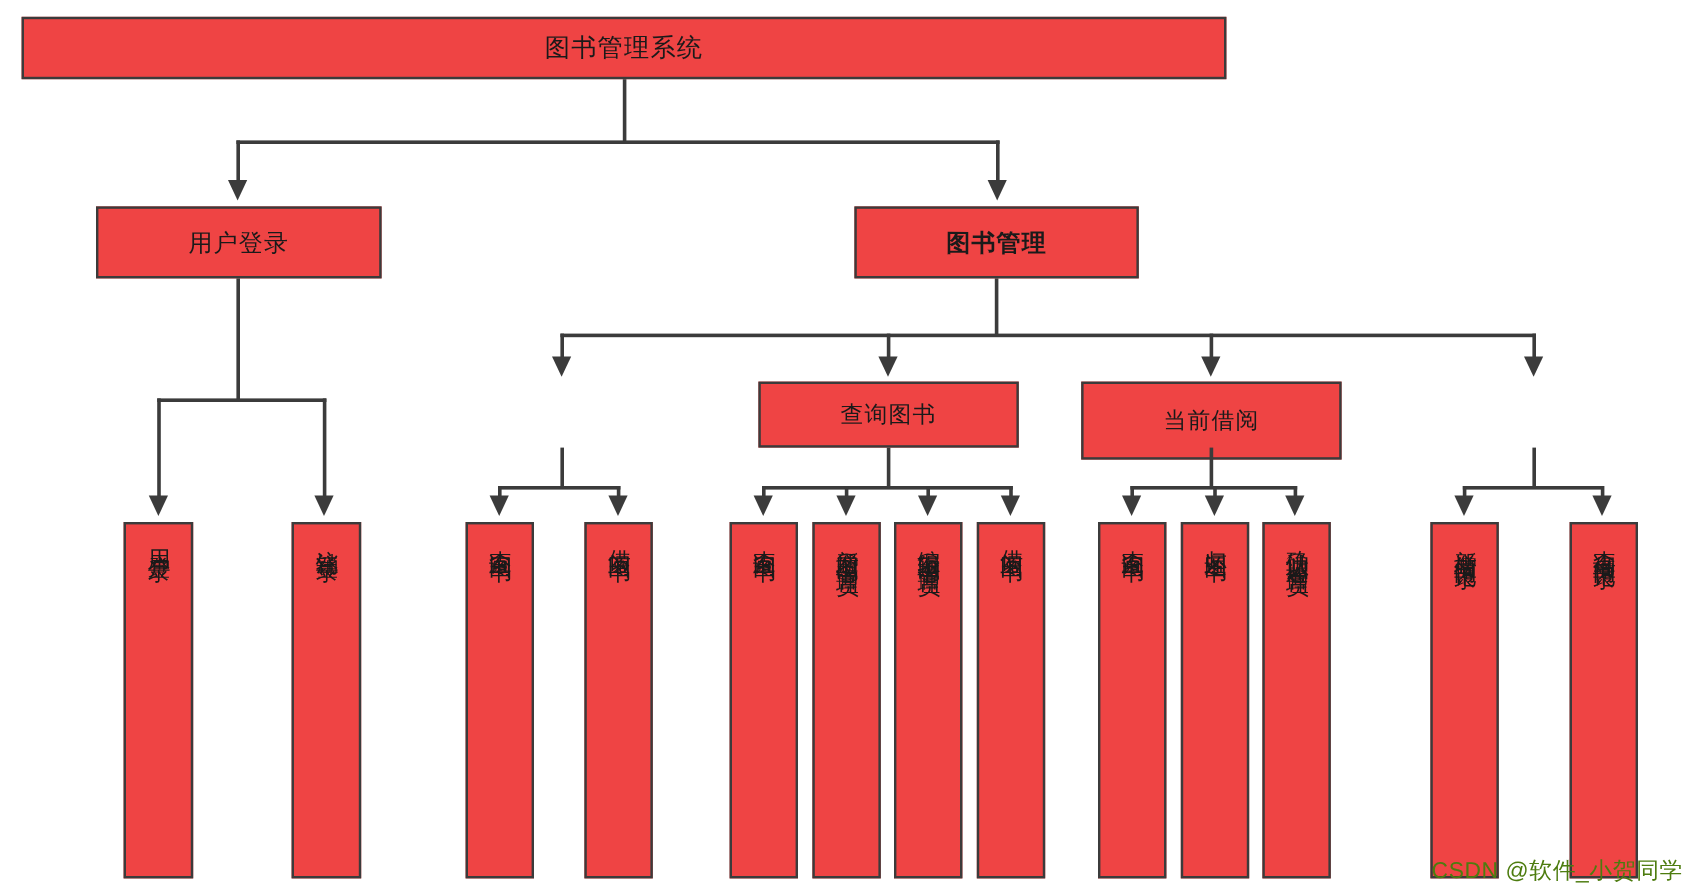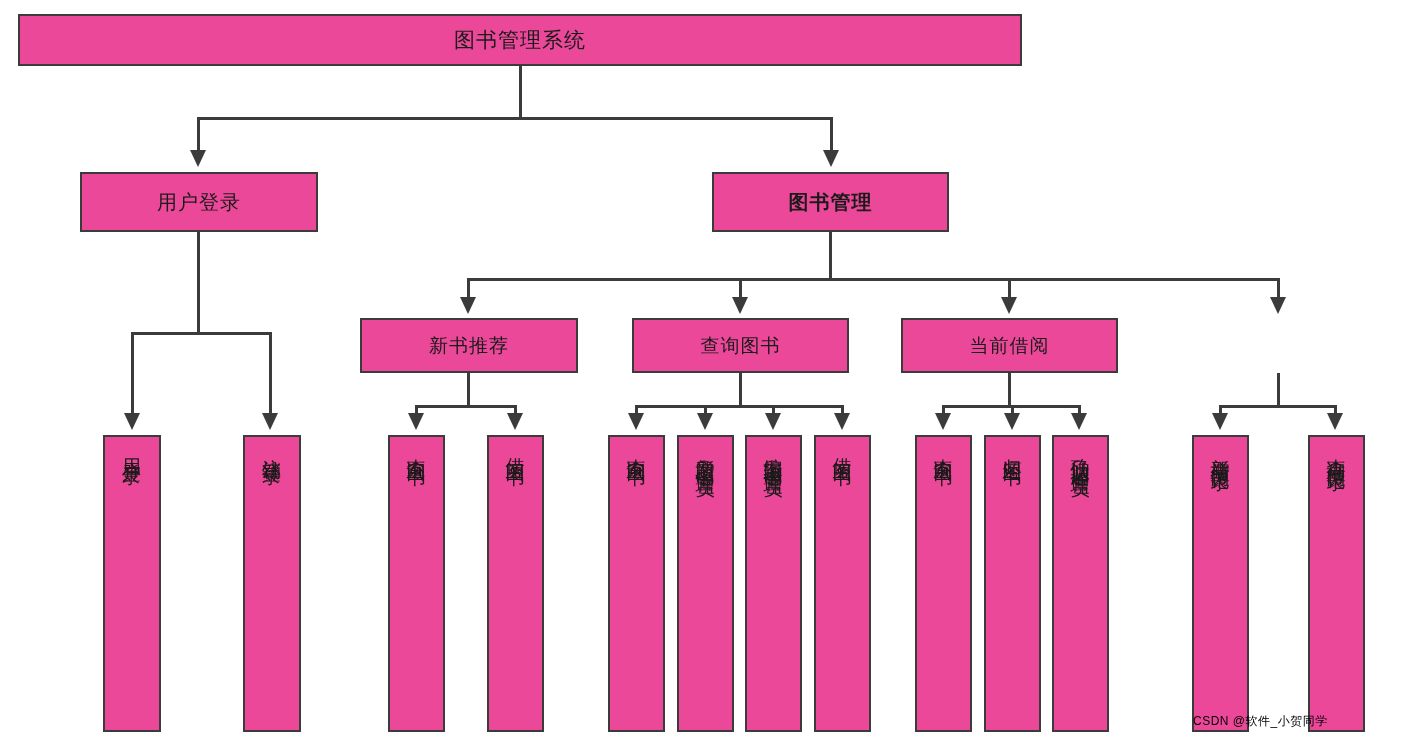--- a/index.html
+++ b/index.html
@@ -14,21 +14,21 @@
     position: relative;
     width: 1405px;
     height: 747px;
     background: #ffffff;
     overflow: hidden;
   }
   .node {
     position: absolute;
     box-sizing: border-box;
     border: 2px solid #3b3b3b;
-    background: #ec4899;
+    background: #ef4444;
     display: flex;
     align-items: center;
     justify-content: center;
     color: #1a1a1a;
     text-align: center;
   }
   .node.root {
     font-size: 21px;
     letter-spacing: 1px;
   }
@@ -62,22 +62,22 @@
   .arrow {
     position: absolute;
     width: 0;
     height: 0;
     border-left: 8px solid transparent;
     border-right: 8px solid transparent;
     border-top: 17px solid #3b3b3b;
   }
   .watermark {
     position: absolute;
-    font-size: 12px;
-    color: #000000;
+    font-size: 19px;
+    color: #4d7c0f;
     white-space: nowrap;
     letter-spacing: 0.5px;
   }
 </style>
 </head>
 <body>
 
 <div id="canvas">
 
   <div class="node root" style="left:18px; top:14px; width:1004px; height:52px;">
@@ -109,27 +109,24 @@
   <div class="conn hline" style="left:467px; top:278px; width:813px; height:3px;"></div>
   <div class="conn vline" style="left:467px; top:278px; width:3px; height:22px;"></div>
   <div class="arrow" style="left:460px; top:297px;"></div>
   <div class="conn vline" style="left:739px; top:278px; width:3px; height:22px;"></div>
   <div class="arrow" style="left:732px; top:297px;"></div>
   <div class="conn vline" style="left:1008px; top:278px; width:3px; height:22px;"></div>
   <div class="arrow" style="left:1001px; top:297px;"></div>
   <div class="conn vline" style="left:1277px; top:278px; width:3px; height:22px;"></div>
   <div class="arrow" style="left:1270px; top:297px;"></div>
 
-  <div class="node level2" style="left:360px; top:318px; width:218px; height:55px;">
-    <span>新书推荐</span>
-  </div>
   <div class="node level2" style="left:632px; top:318px; width:217px; height:55px;">
     <span>查询图书</span>
   </div>
-  <div class="node level2" style="left:901px; top:318px; width:217px; height:55px;">
+  <div class="node level2" style="left:901px; top:318px; width:217px; height:65px;">
     <span>当前借阅</span>
   </div>
 
   <div class="conn vline" style="left:467px; top:373px; width:3px; height:34px;"></div>
   <div class="conn hline" style="left:415px; top:405px; width:102px; height:3px;"></div>
   <div class="conn vline" style="left:415px; top:405px; width:3px; height:10px;"></div>
   <div class="arrow" style="left:408px; top:413px;"></div>
   <div class="conn vline" style="left:514px; top:405px; width:3px; height:10px;"></div>
   <div class="arrow" style="left:507px; top:413px;"></div>
 

